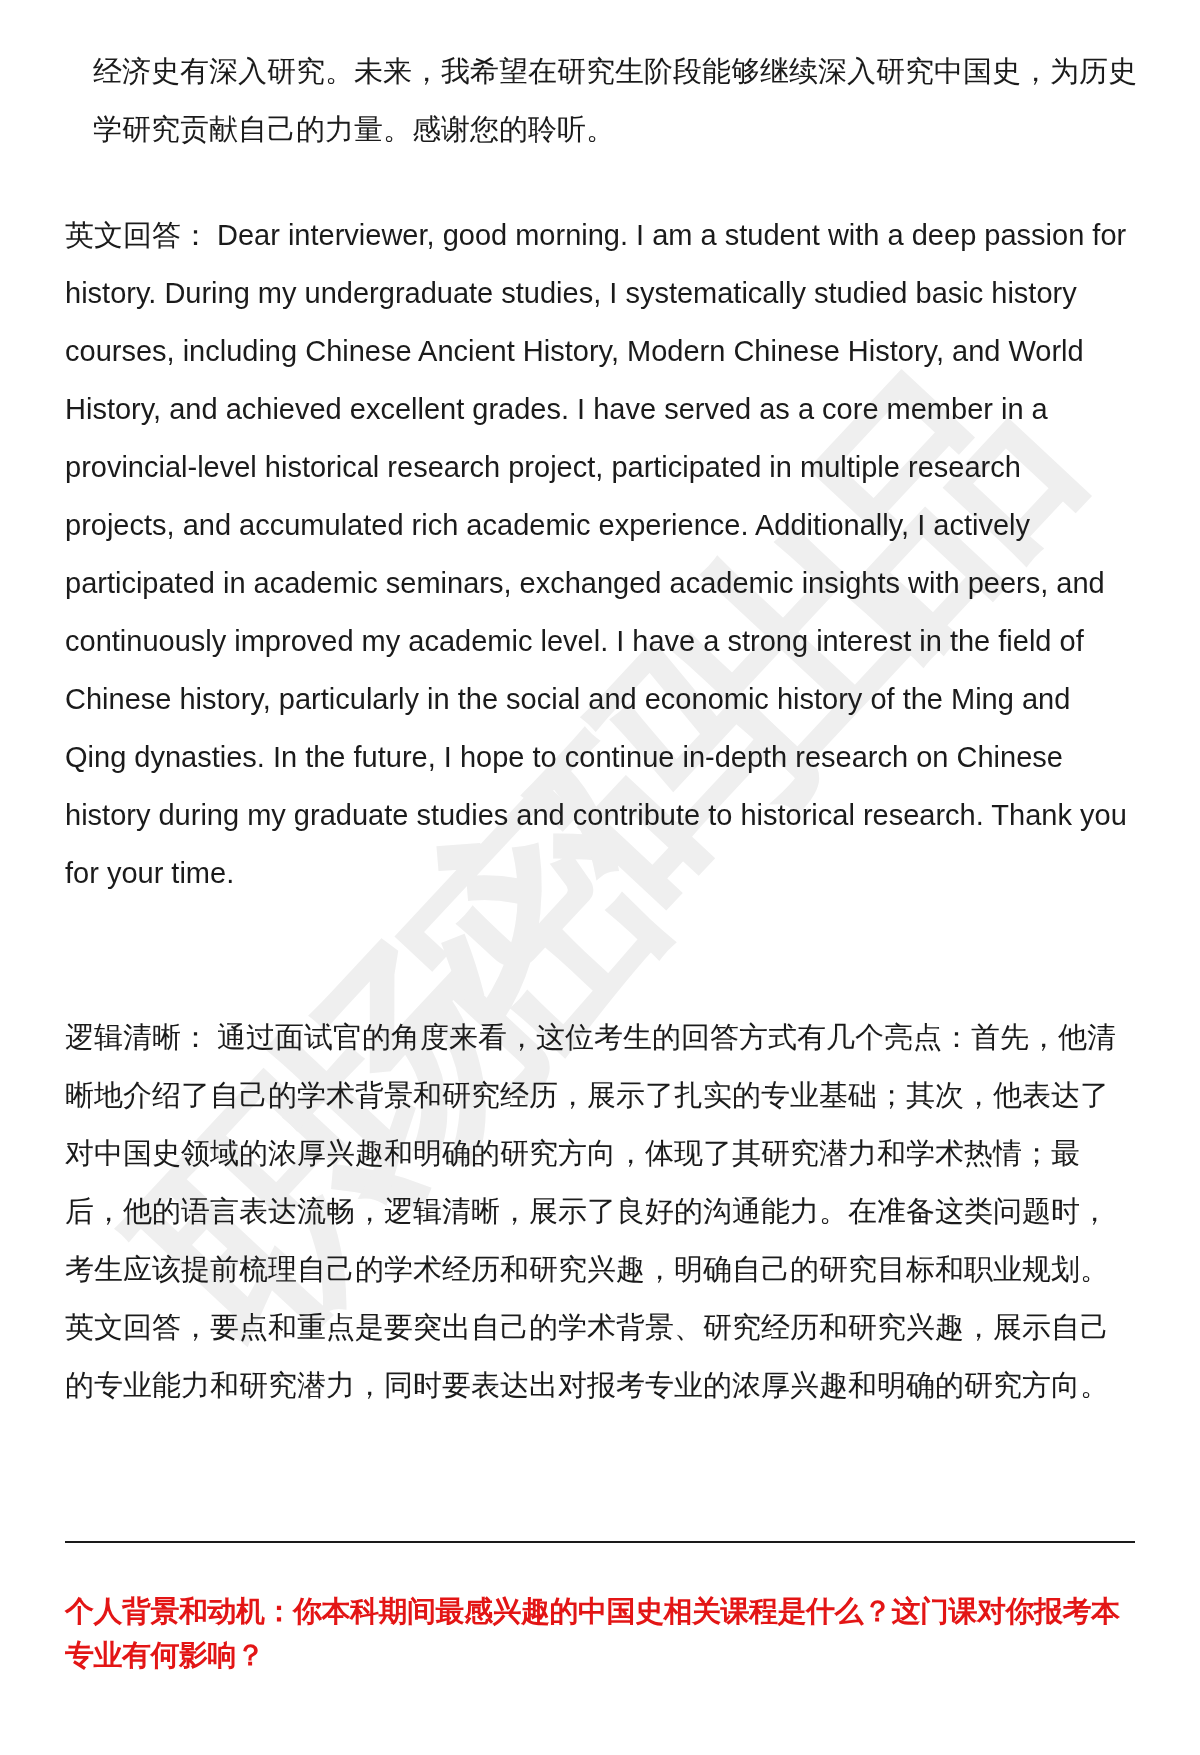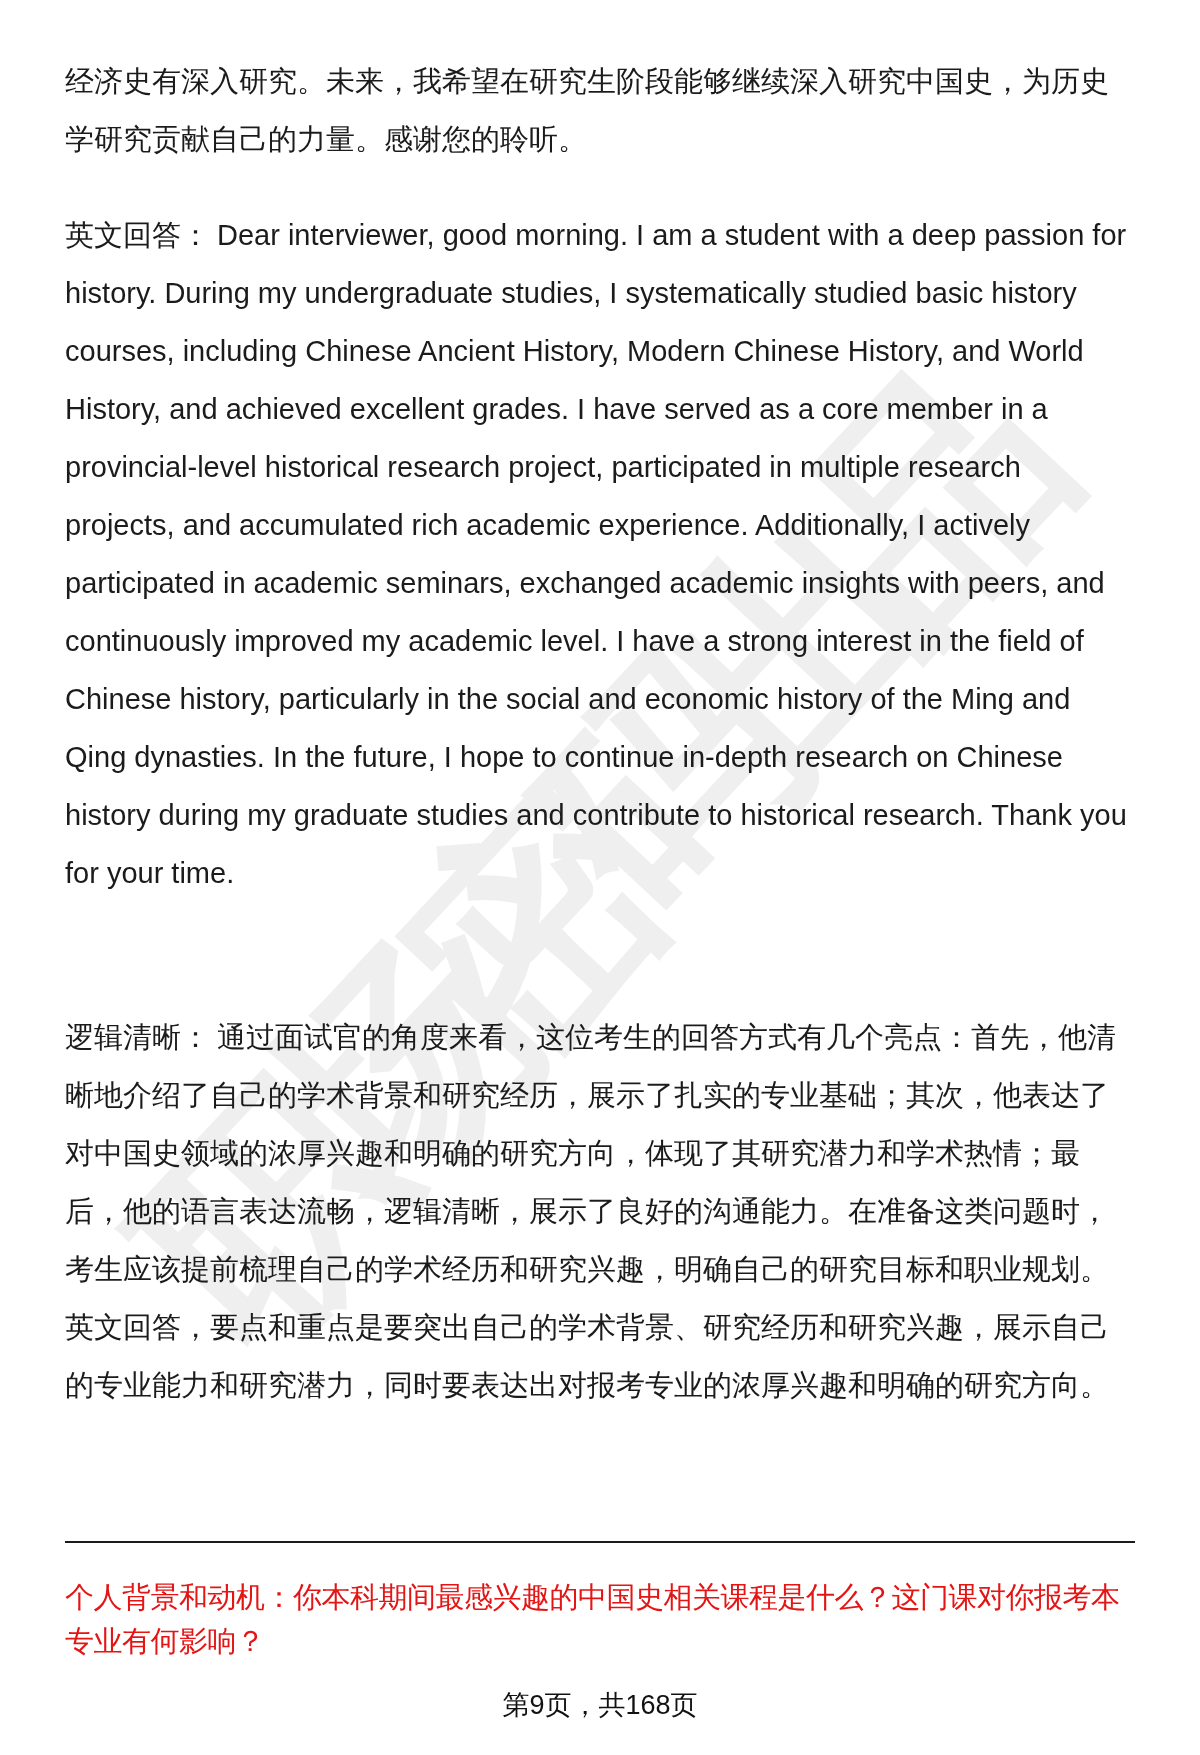--- a/index.html
+++ b/index.html
@@ -36,32 +36,32 @@
     width: 1070px;
     z-index: 1;
   }
   .body-para {
     margin: 0;
     font-size: 29px;
     line-height: 58px;
     color: #1b1b1b;
     text-align: left;
   }
-  .para-intro   { top: 52px; }
+  .para-intro   { top: 42px; margin-left: 28px; }
   .para-english { top: 206px; }
   .para-tips    { top: 1008px; }
   .label-gap {
     margin-left: 7px;
   }
   .next-question {
     top: 1541px;
     border-top: 2px solid #1a1a1a;
-    padding-top: 32px;
+    padding-top: 46px;
     font-size: 29px;
-    font-weight: 400;
+    font-weight: 700;
     line-height: 44px;
     letter-spacing: -0.5px;
     color: #e31515;
   }
   .footer {
     top: 1686px;
     text-align: center;
     font-size: 27px;
     line-height: 38px;
     color: #111111;
@@ -75,15 +75,14 @@
   <div class="watermark">职场密码出品</div>
 
   <p class="block body-para para-intro">经济史有深入研究。未来，我希望在研究生阶段能够继续深入研究中国史，为历史学研究贡献自己的力量。感谢您的聆听。</p>
 
   <p class="block body-para para-english"><span>英文回答：</span><span class="label-gap">Dear interviewer, good morning. I am a student with a deep passion for history. During my undergraduate studies, I systematically studied basic history courses, including Chinese Ancient History, Modern Chinese History, and World History, and achieved excellent grades. I have served as a core member in a provincial-level historical research project, participated in multiple research projects, and accumulated rich academic experience. Additionally, I actively participated in academic seminars, exchanged academic insights with peers, and continuously improved my academic level. I have a strong interest in the field of Chinese history, particularly in the social and economic history of the Ming and Qing dynasties. In the future, I hope to continue in-depth research on Chinese history during my graduate studies and contribute to historical research. Thank you for your time.</span></p>
 
   <p class="block body-para para-tips"><span>逻辑清晰：</span><span class="label-gap">通过面试官的角度来看，这位考生的回答方式有几个亮点：首先，他清晰地介绍了自己的学术背景和研究经历，展示了扎实的专业基础；其次，他表达了对中国史领域的浓厚兴趣和明确的研究方向，体现了其研究潜力和学术热情；最后，他的语言表达流畅，逻辑清晰，展示了良好的沟通能力。在准备这类问题时，考生应该提前梳理自己的学术经历和研究兴趣，明确自己的研究目标和职业规划。英文回答，要点和重点是要突出自己的学术背景、研究经历和研究兴趣，展示自己的专业能力和研究潜力，同时要表达出对报考专业的浓厚兴趣和明确的研究方向。</span></p>
 
   <div class="block next-question">个人背景和动机：你本科期间最感兴趣的中国史相关课程是什么？这门课对你报考本专业有何影响？</div>
 
-  <div class="block footer">第9页，共168页</div>
 
 </div>
 
 </body></html>

